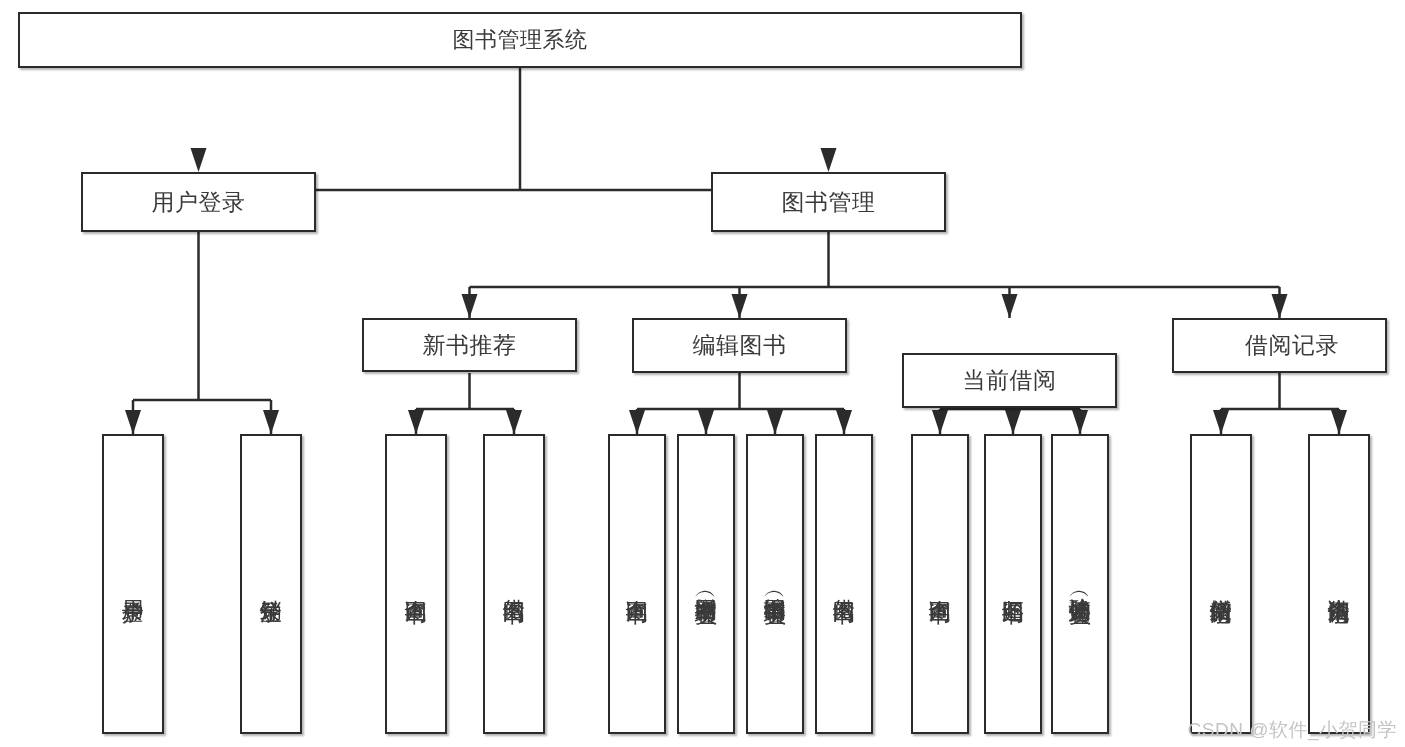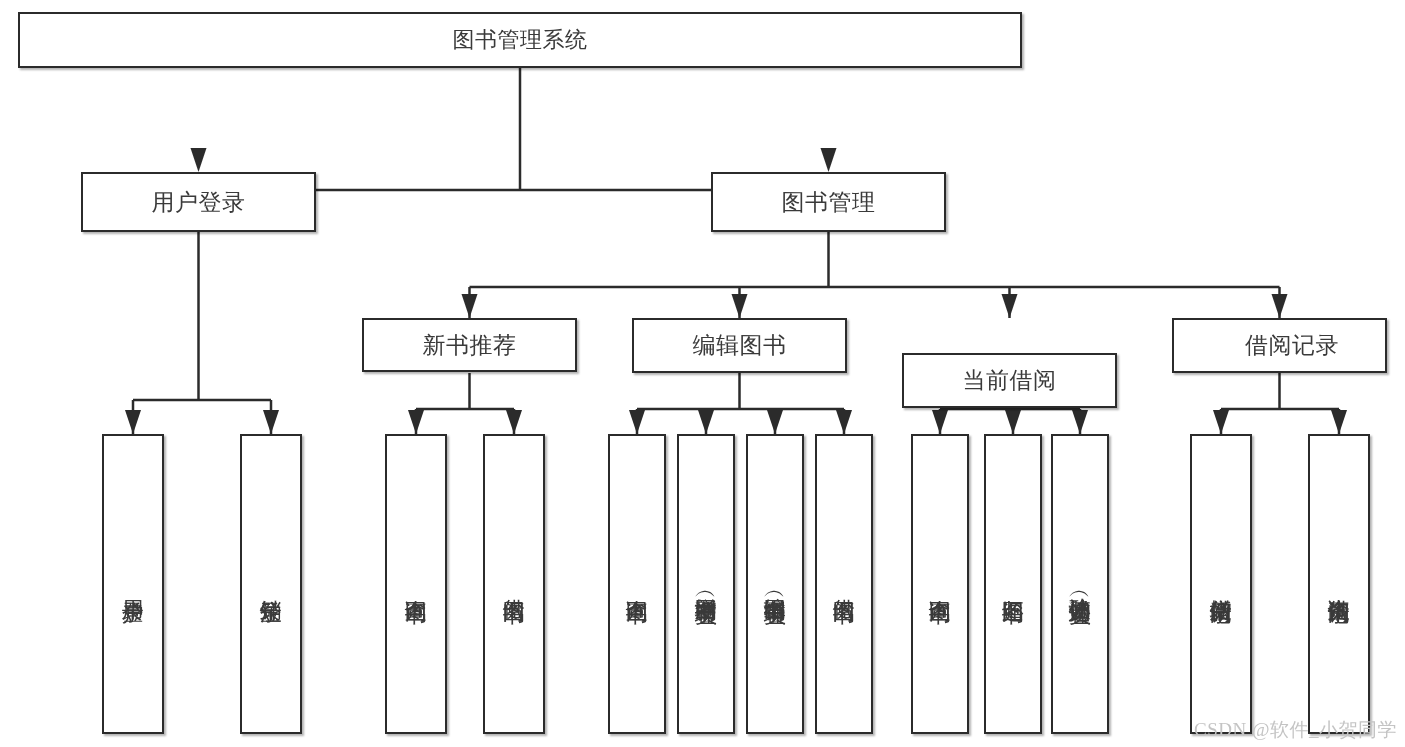--- a/index.html
+++ b/index.html
@@ -62,21 +62,20 @@
   }
   #watermark {
     position: absolute;
     right: 8px;
     bottom: 4px;
     font-size: 19px;
     color: #c4c4c4;
     letter-spacing: 0.5px;
     white-space: nowrap;
     user-select: none;
-    font-family: Liberation Serif, serif;
   }
 </style>
 </head>
 <body>
 
 <div id="stage">
 
   <svg id="wires" viewBox="0 0 1405 747" width="1405" height="747" xmlns="http://www.w3.org/2000/svg">
       <line x1="520" y1="68" x2="520" y2="190" stroke="#2b2b2b" stroke-width="2.5"></line>
       <line x1="198.5" y1="190" x2="828.5" y2="190" stroke="#2b2b2b" stroke-width="2.5"></line>

